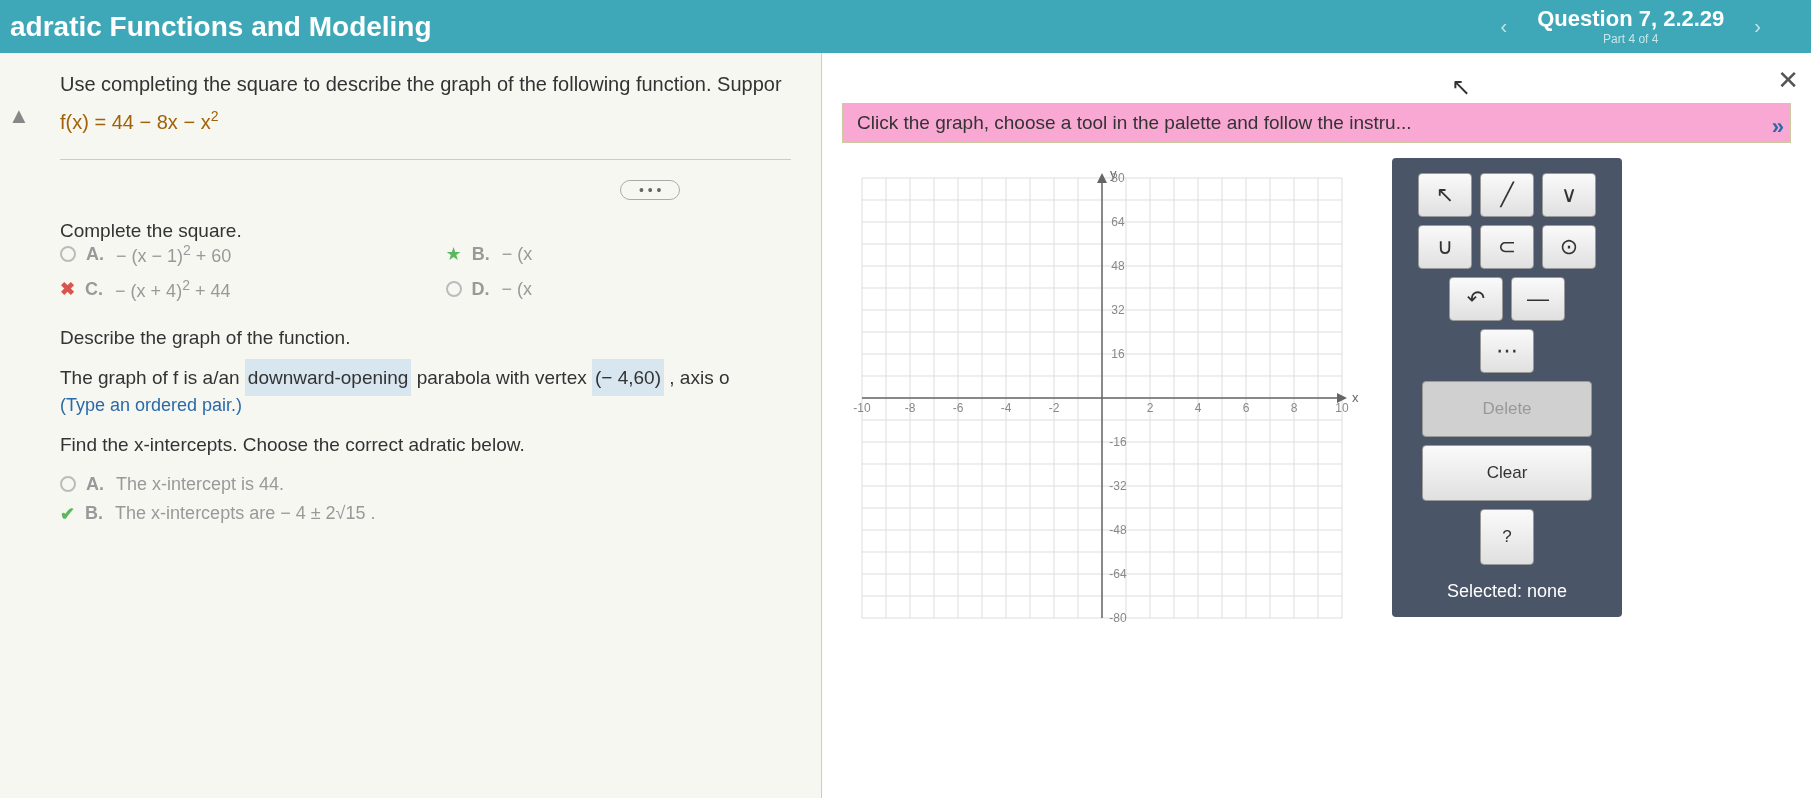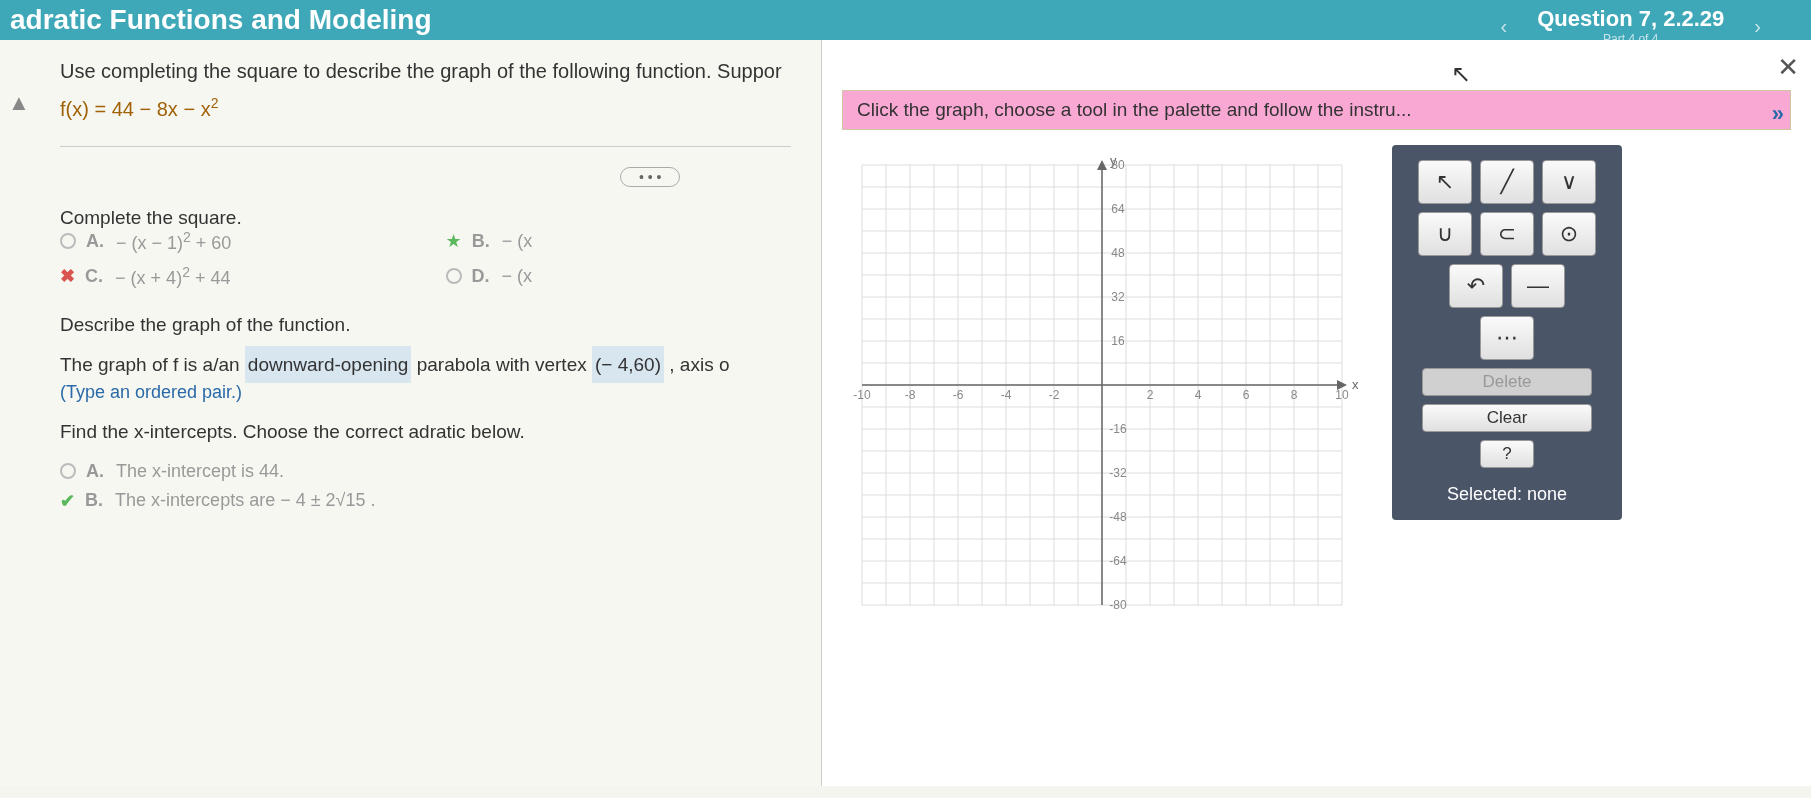--- a/index.html
+++ b/index.html
@@ -7,21 +7,21 @@
   font-family: Arial, Helvetica, sans-serif;
   background: #f5f5f0;
   width: 1811px;
   height: 798px;
   overflow: hidden;
   position: relative;
 }
 .header {
   background: #3fa8b8;
   color: #fff;
-  height: 40px;
+  height: 53px;
   display: flex;
   align-items: center;
   padding: 0 10px;
   position: relative;
 }
 .header-title {
   font-size: 28px;
   font-weight: bold;
 }
 .question-nav {
@@ -205,21 +205,21 @@
   border-radius: 4px;
   display: flex;
   align-items: center;
   justify-content: center;
   font-size: 22px;
   cursor: pointer;
   color: #333;
 }
 .palette-btn.wide {
   width: 170px;
-  height: 28px;
+  height: 56px;
   font-size: 17px;
 }
 .palette-btn.disabled {
   background: #d0d0d0;
   color: #999;
 }
 .selected-label {
   color: #fff;
   font-size: 18px;
   margin-top: 8px;

